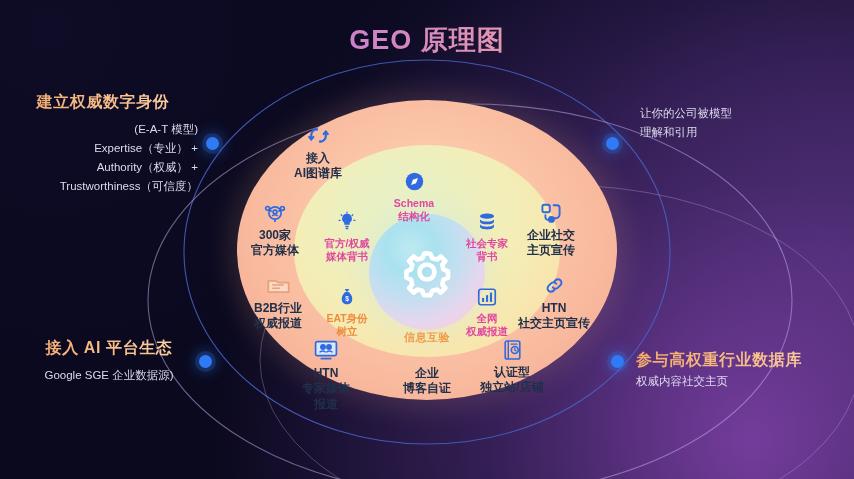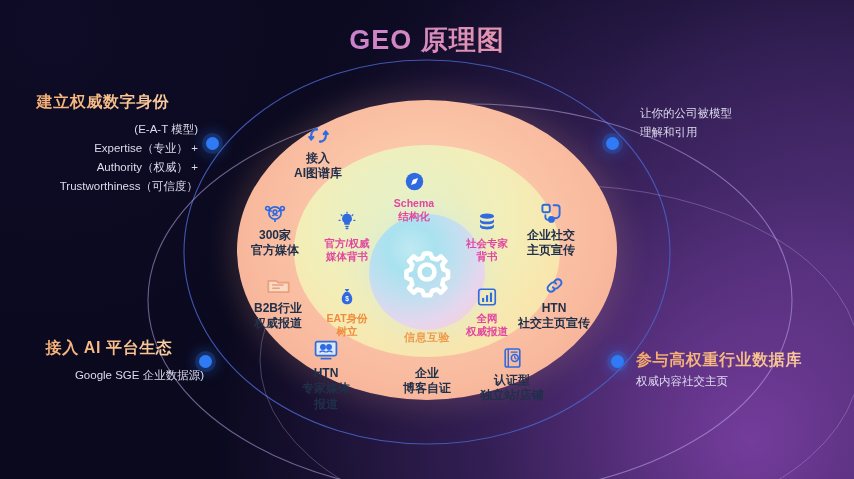--- a/index.html
+++ b/index.html
@@ -105,21 +105,21 @@
   <div class="sideCap left" style="left:8px;top:92px;width:190px">
     <div class="h">建立权威数字身份</div>
     <div class="l" style="">(E-A-T 模型)</div>
     <div class="l">Expertise（专业）  +</div>
     <div class="l">Authority（权威）  +</div>
     <div class="l">Trustworthiness（可信度）</div>
   </div>
 
   <div class="sideCap left" style="left:14px;top:338px;width:190px">
     <div class="h">接入 AI 平台生态</div>
-    <div class="l" style="text-align:right">Google SGE 企业数据源)</div>
+    <div class="l" style="text-align:center">Google SGE 企业数据源)</div>
   </div>
 
   <div class="sideCap right" style="left:640px;top:104px;width:210px">
     <div class="l">让你的公司被模型</div>
     <div class="l">理解和引用</div>
   </div>
 
   <div class="sideCap right" style="left:636px;top:350px;width:214px">
     <div class="h" style="margin-bottom:1px">参与高权重行业数据库</div>
     <div class="l">权威内容社交主页</div>
@@ -277,21 +277,21 @@
     <div class="tx">HTN</div>
     <div class="tx">专家媒体</div>
     <div class="tx">报道</div>
   </div>
 
   <div class="node" style="left:427px;top:366px">
     <div class="tx">企业</div>
     <div class="tx">博客自证</div>
   </div>
 
-  <div class="node" style="left:512px;top:344px">
+  <div class="node" style="left:512px;top:336px">
     <span class="ic">
       <svg width="23" height="24" viewBox="0 0 24 24" fill="none" stroke="#2f6ae0" stroke-width="1.7">
           <rect x="4.4" y="2.6" width="15.2" height="18.8" rx="1.9"></rect>
           <path d="M7.6 2.6v18.8" stroke-width="1.5"></path>
           <circle cx="14.4" cy="12" r="3.6"></circle>
           <path d="M14.4 10.2V12l1.3 1" stroke-width="1.4" stroke-linecap="round"></path>
           <path d="M10.6 5.8h6.2" stroke-width="1.4" stroke-linecap="round"></path>
         </svg>
     </span>
     <div class="tx">认证型</div>

